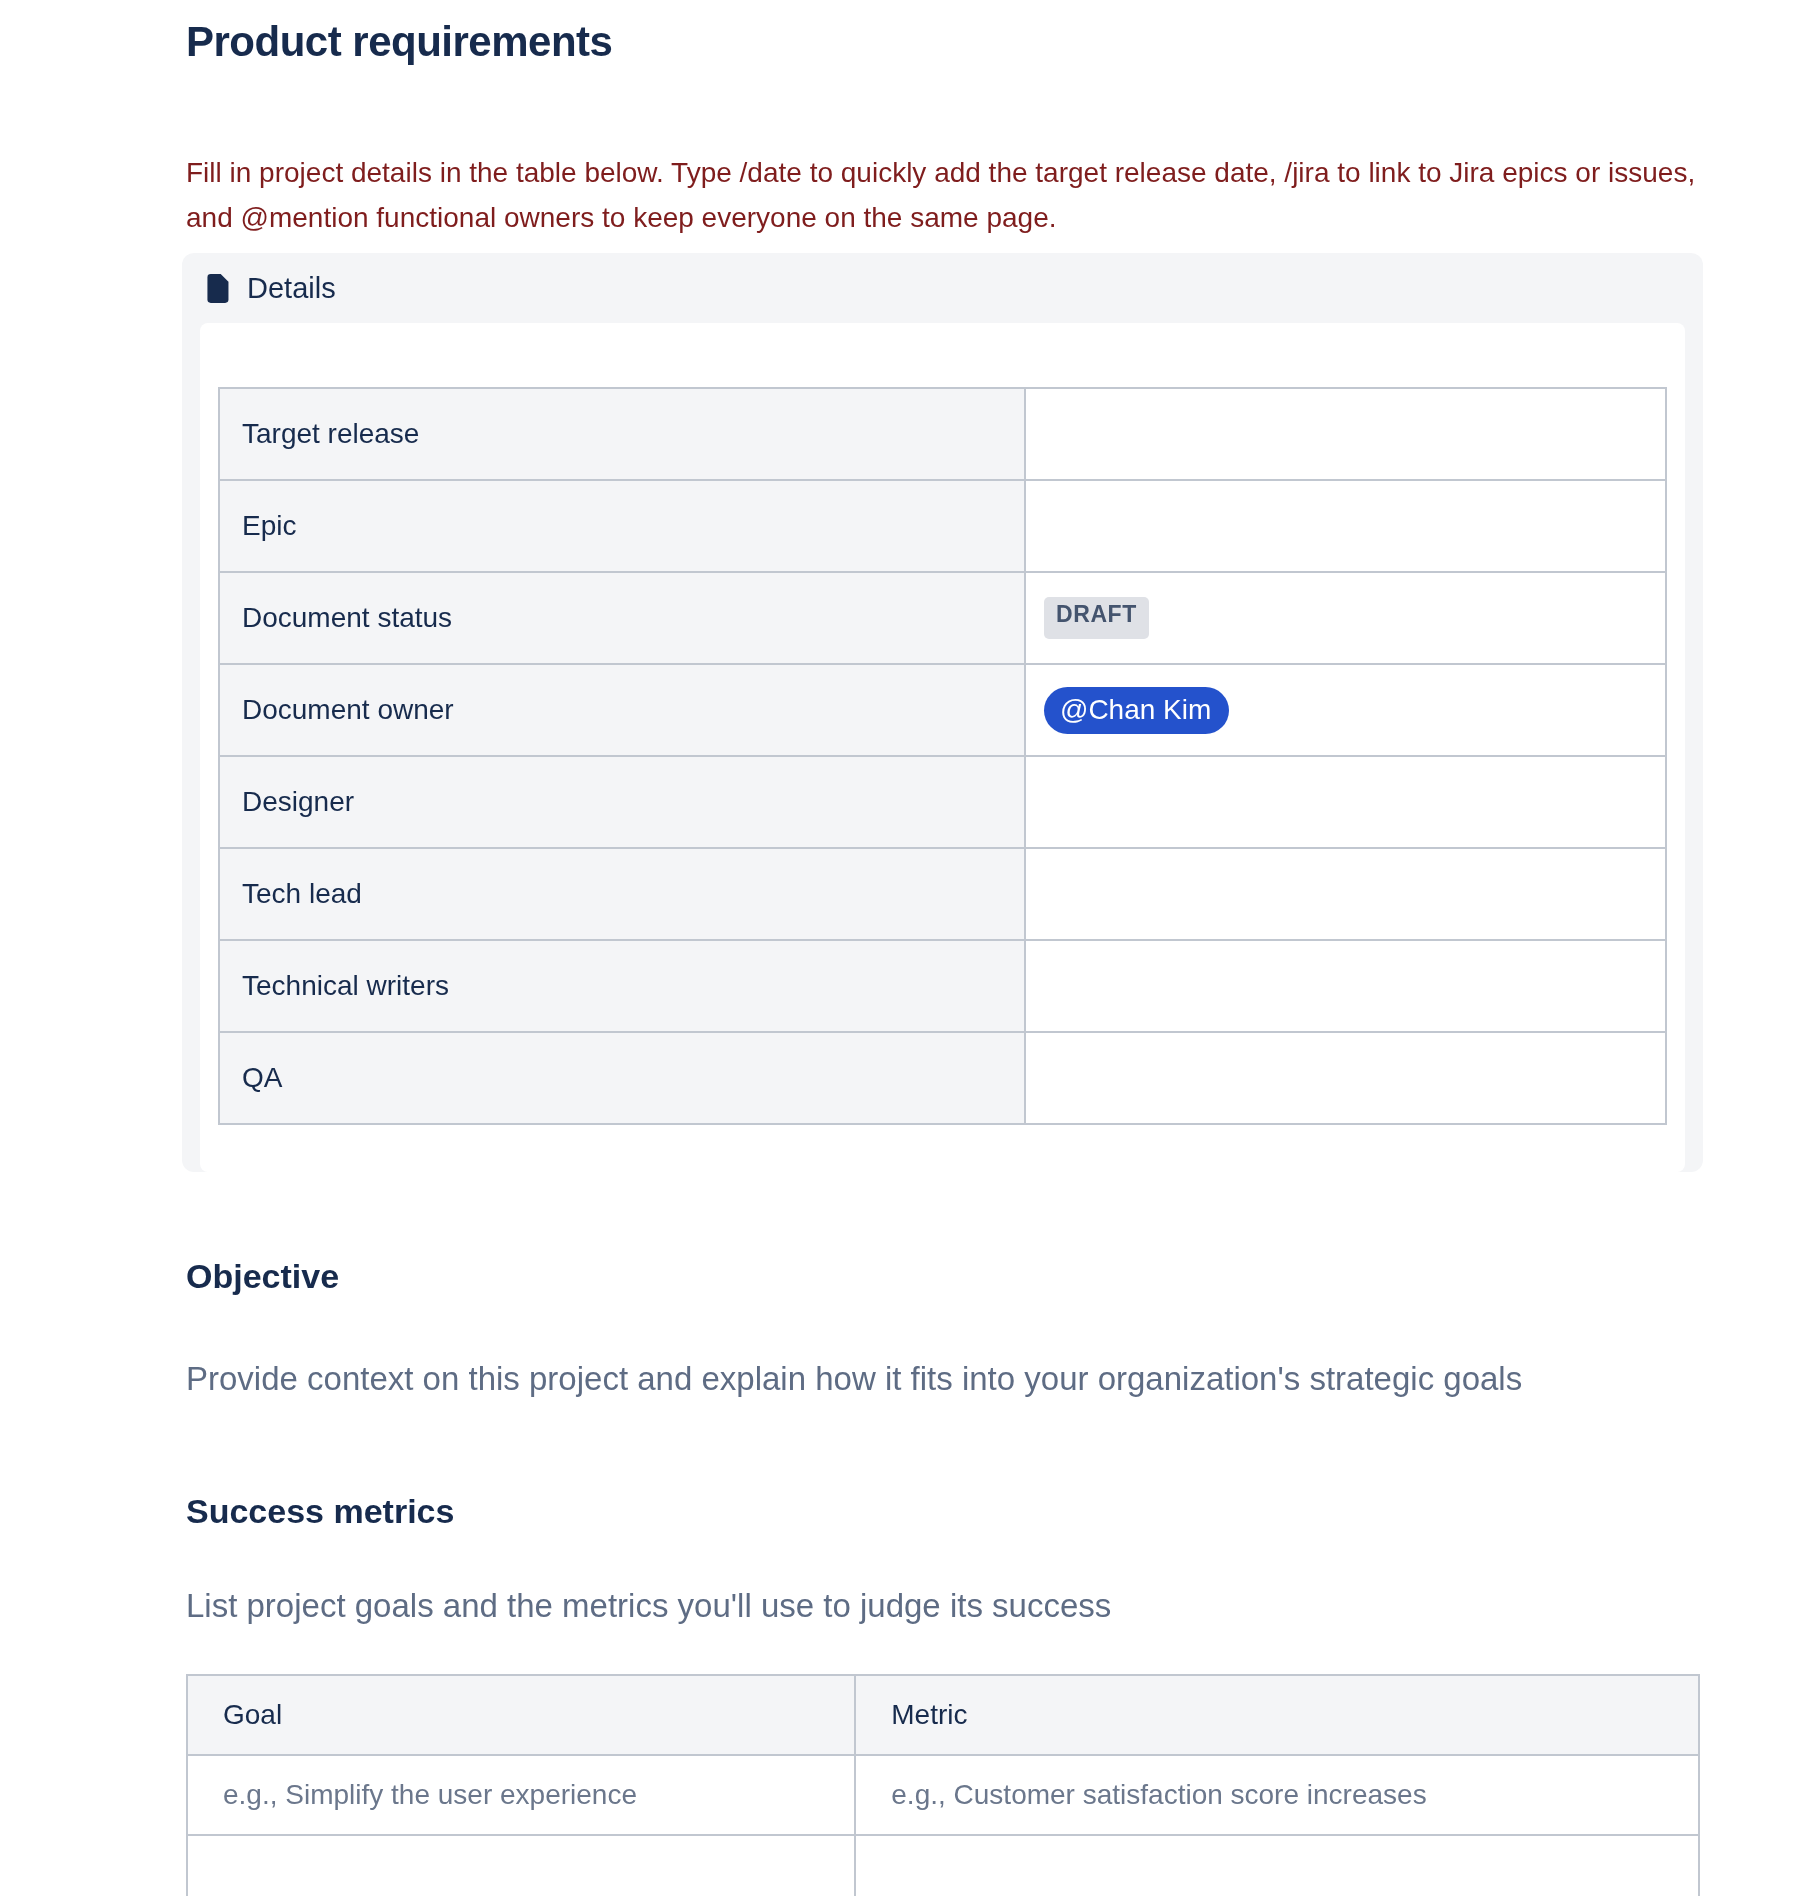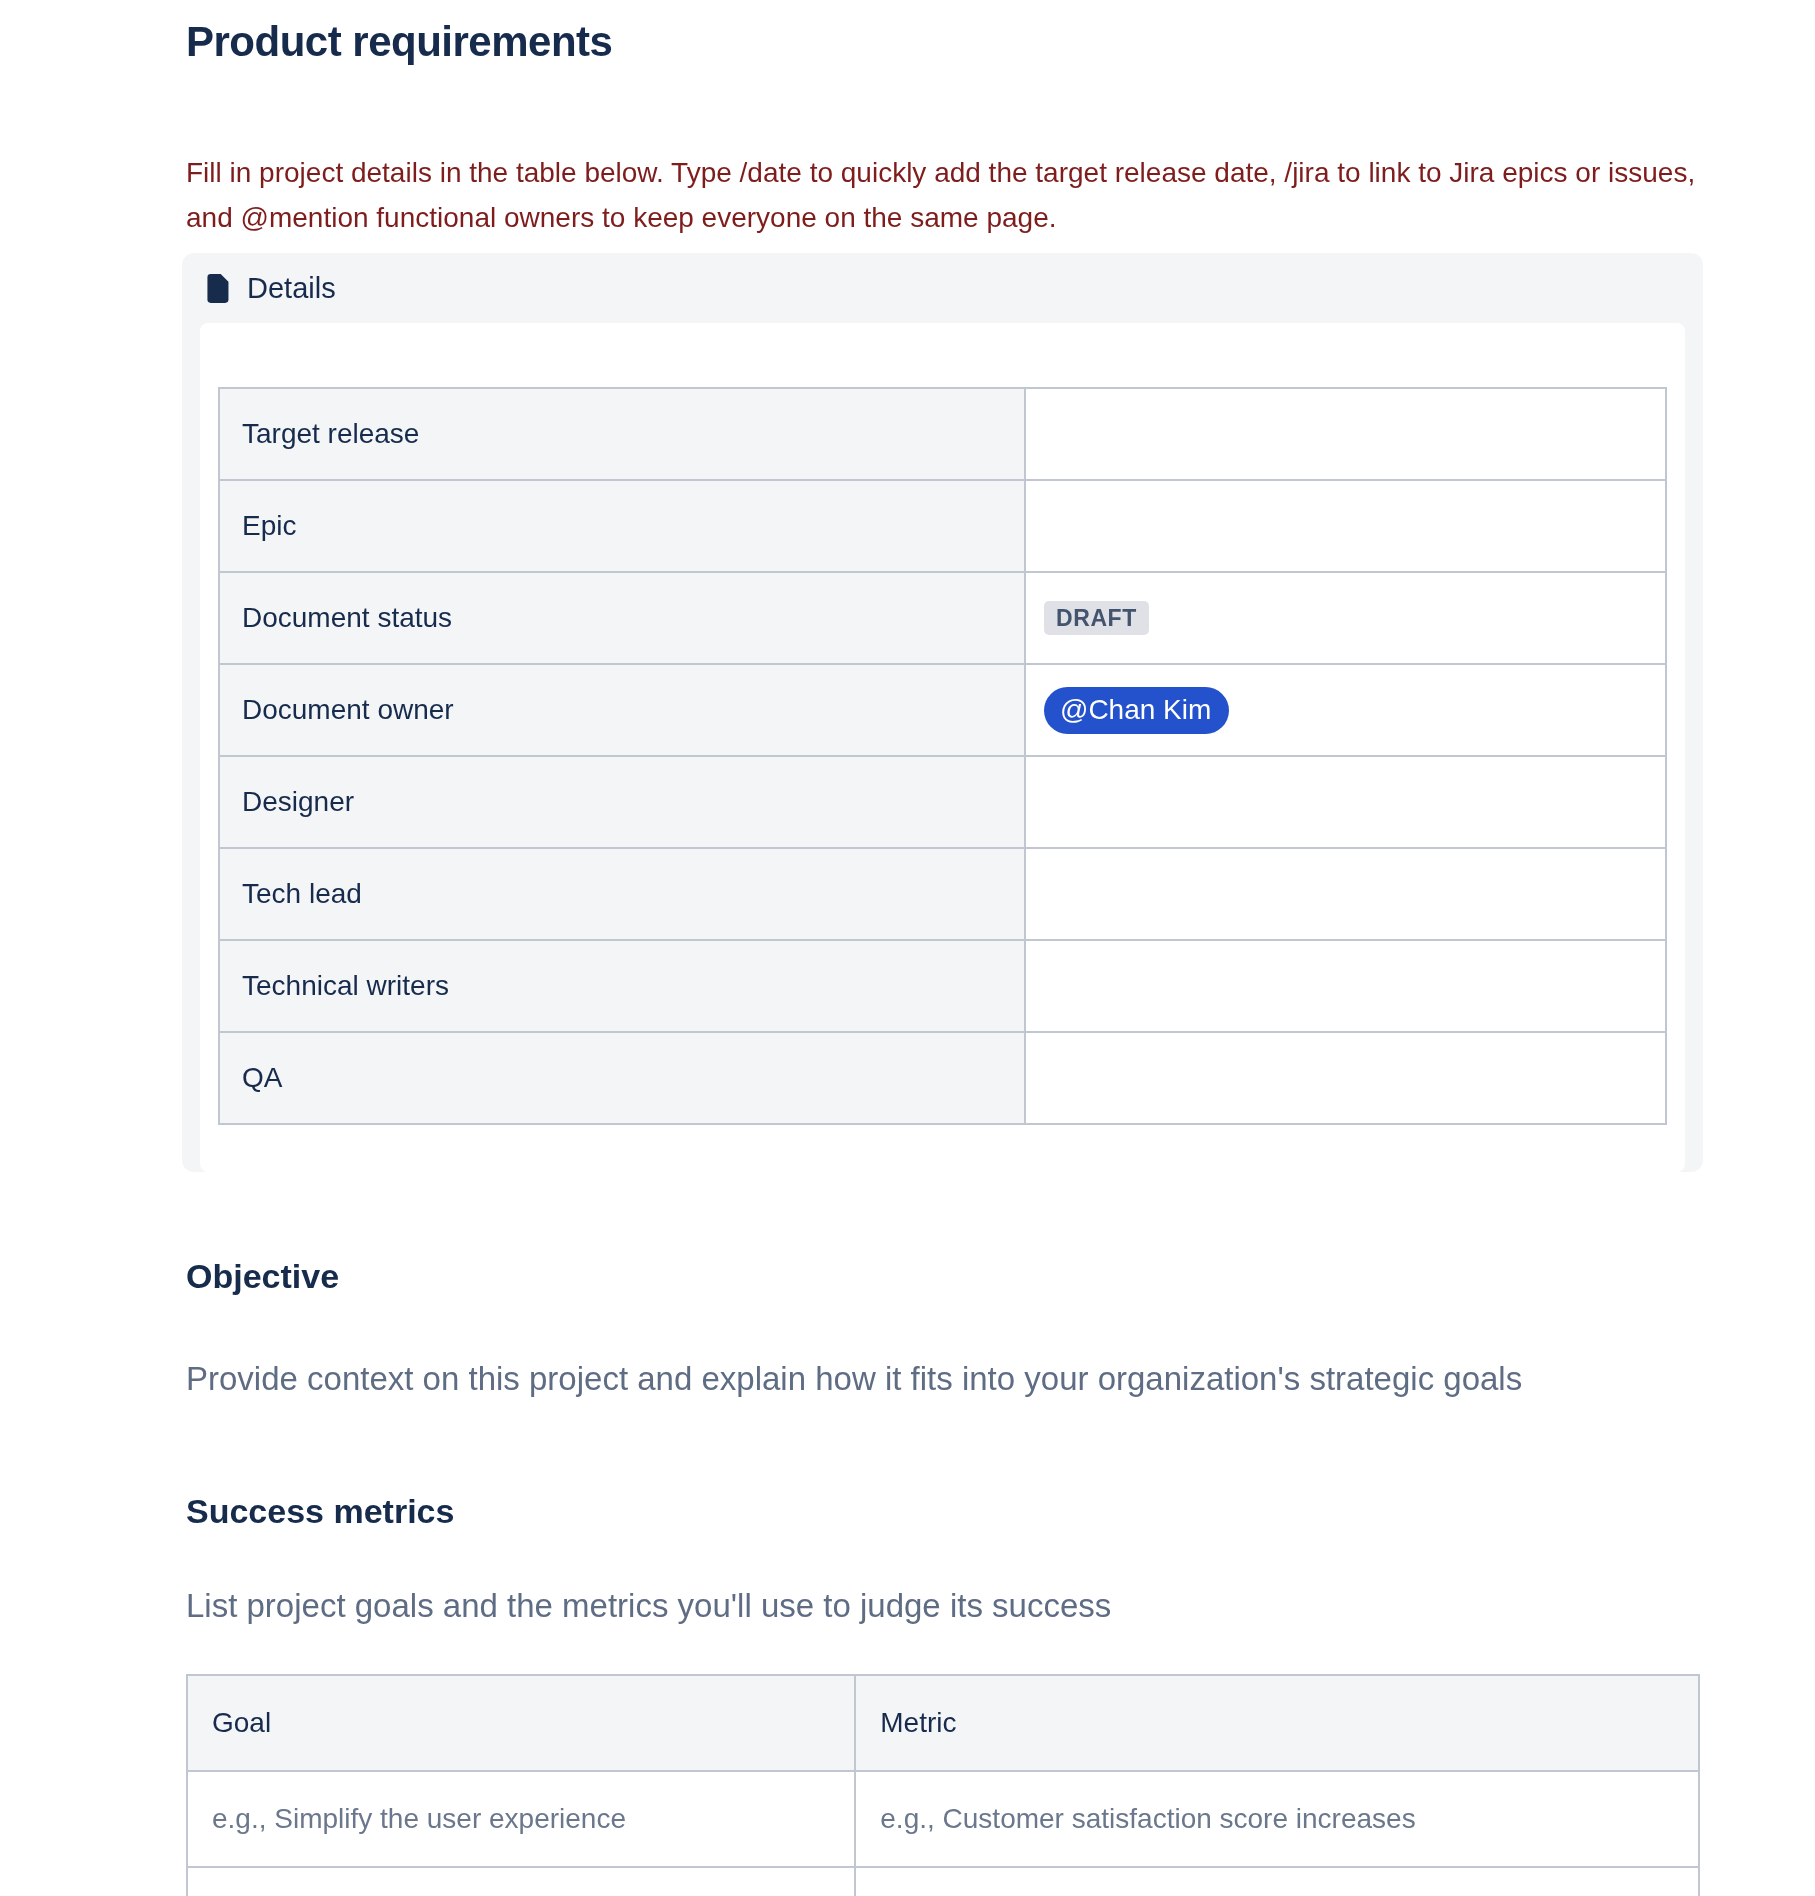--- a/index.html
+++ b/index.html
@@ -68,21 +68,21 @@
     background:#ffffff;
     padding-left:18px;
   }
 
   .status-badge {
     display:inline-block;
     background:#DFE1E6;
     color:#44546E;
     font-size:23px; font-weight:700; letter-spacing:0.6px;
     line-height:1;
-    padding:6px 12px 5px 12px;
+    padding:6px 12px 13px 12px;
     border-radius:5px;
   }
   .mention-pill {
     display:inline-block;
     background:#2452CC;
     color:#ffffff;
     font-size:28px; line-height:1;
     padding:9px 18px 10px 16px;
     border-radius:24px;
     cursor:pointer;
@@ -99,25 +99,25 @@
   h2.metrics-heading { margin-top:86px; }
   p.metrics-body { margin-top:48px; }
 
   table.metrics-table {
     margin-top:46px;
     width:1514px;
     border-collapse:collapse;
     table-layout:fixed;
   }
   table.metrics-table th, table.metrics-table td {
-    height:96px;
+    height:80px;
     border:2px solid #C1C7D0;
     vertical-align:middle;
     text-align:left;
-    padding-left:24px;
+    padding-left:35px;
     font-size:28px;
   }
   table.metrics-table th {
     background:#F4F5F7;
     color:#172B4D;
     font-weight:400;
   }
   table.metrics-table th.goal-col { width:44.2%; }
   table.metrics-table td {
     background:#ffffff;

